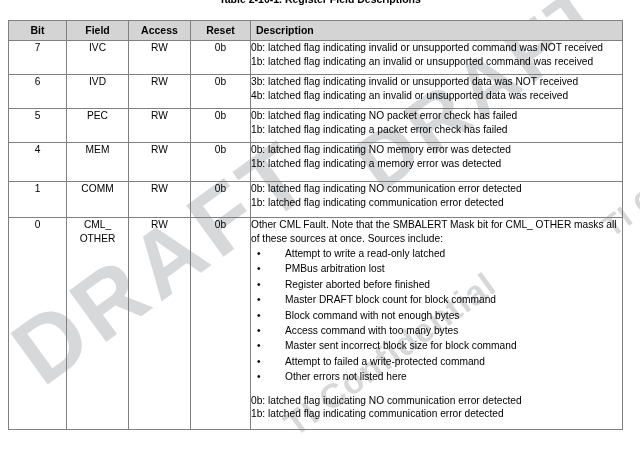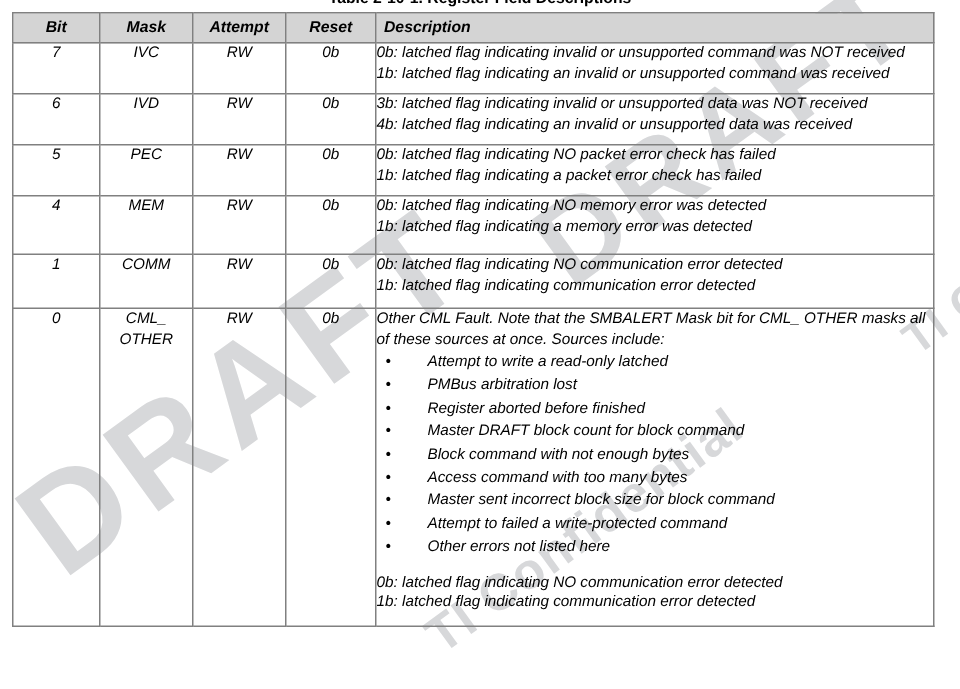--- a/index.html
+++ b/index.html
@@ -82,27 +82,26 @@
     text-align: center;
     line-height: 13px;
     color: #000;
     white-space: nowrap;
   }
 
   
   #reg-table {
     position: absolute;
     left: 8px;
-    top: 8px;
+    top: 20px;
     width: 614px;
     border-collapse: collapse;
     table-layout: fixed;
     z-index: 1;
     background: transparent;
-    font-style: italic;
   }
   #reg-table th,
   #reg-table td {
     border: 1px solid #808080;
     vertical-align: top;
     padding: 0;
     background: transparent;
   }
   #reg-table thead th {
     background: #d4d4d4;
@@ -191,22 +190,22 @@
   <colgroup>
     <col class="c-bit">
       <col class="c-field">
       <col class="c-access">
       <col class="c-reset">
       <col class="c-desc">
   </colgroup>
   <thead>
     <tr>
       <th>Bit</th>
-      <th>Mask</th>
-      <th>Attempt</th>
+      <th>Field</th>
+      <th>Access</th>
       <th>Reset</th>
       <th class="h-desc">Description</th>
     </tr>
   </thead>
   <tbody>
 
     <tr class="r-ivc">
       <td class="cell-center">7</td>
       <td class="cell-center">IVC</td>
       <td class="cell-center">RW</td>

